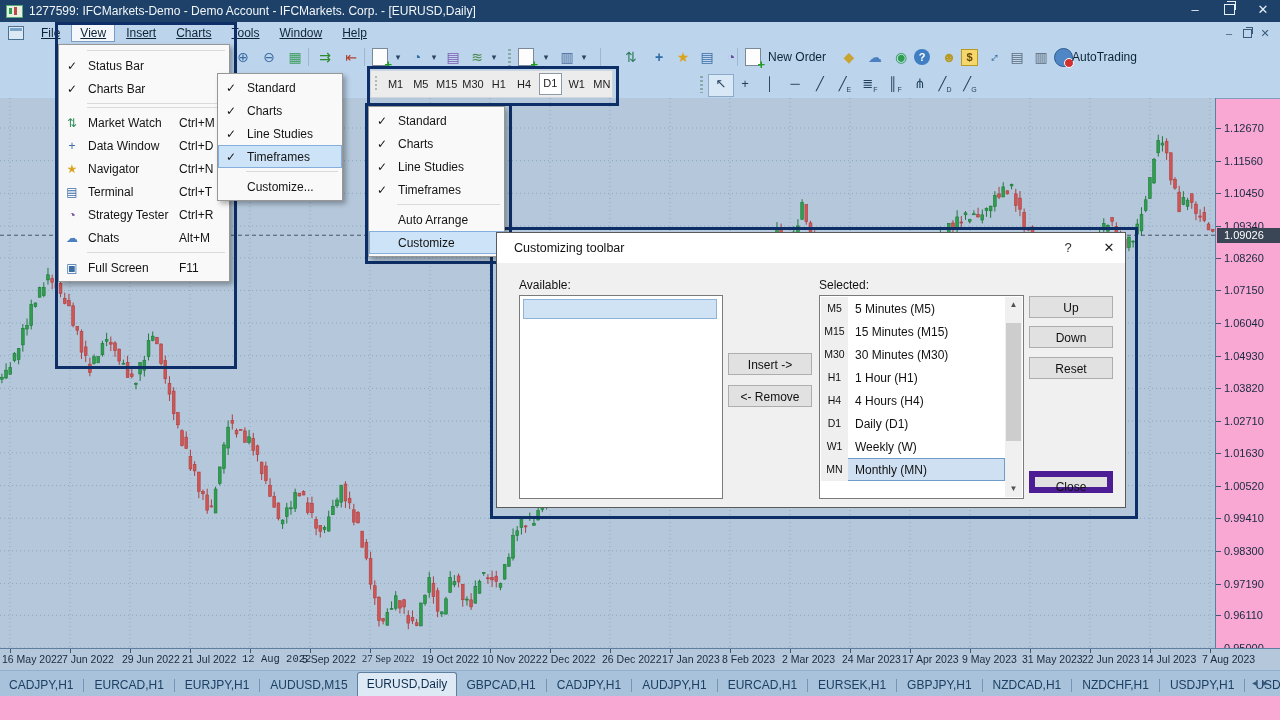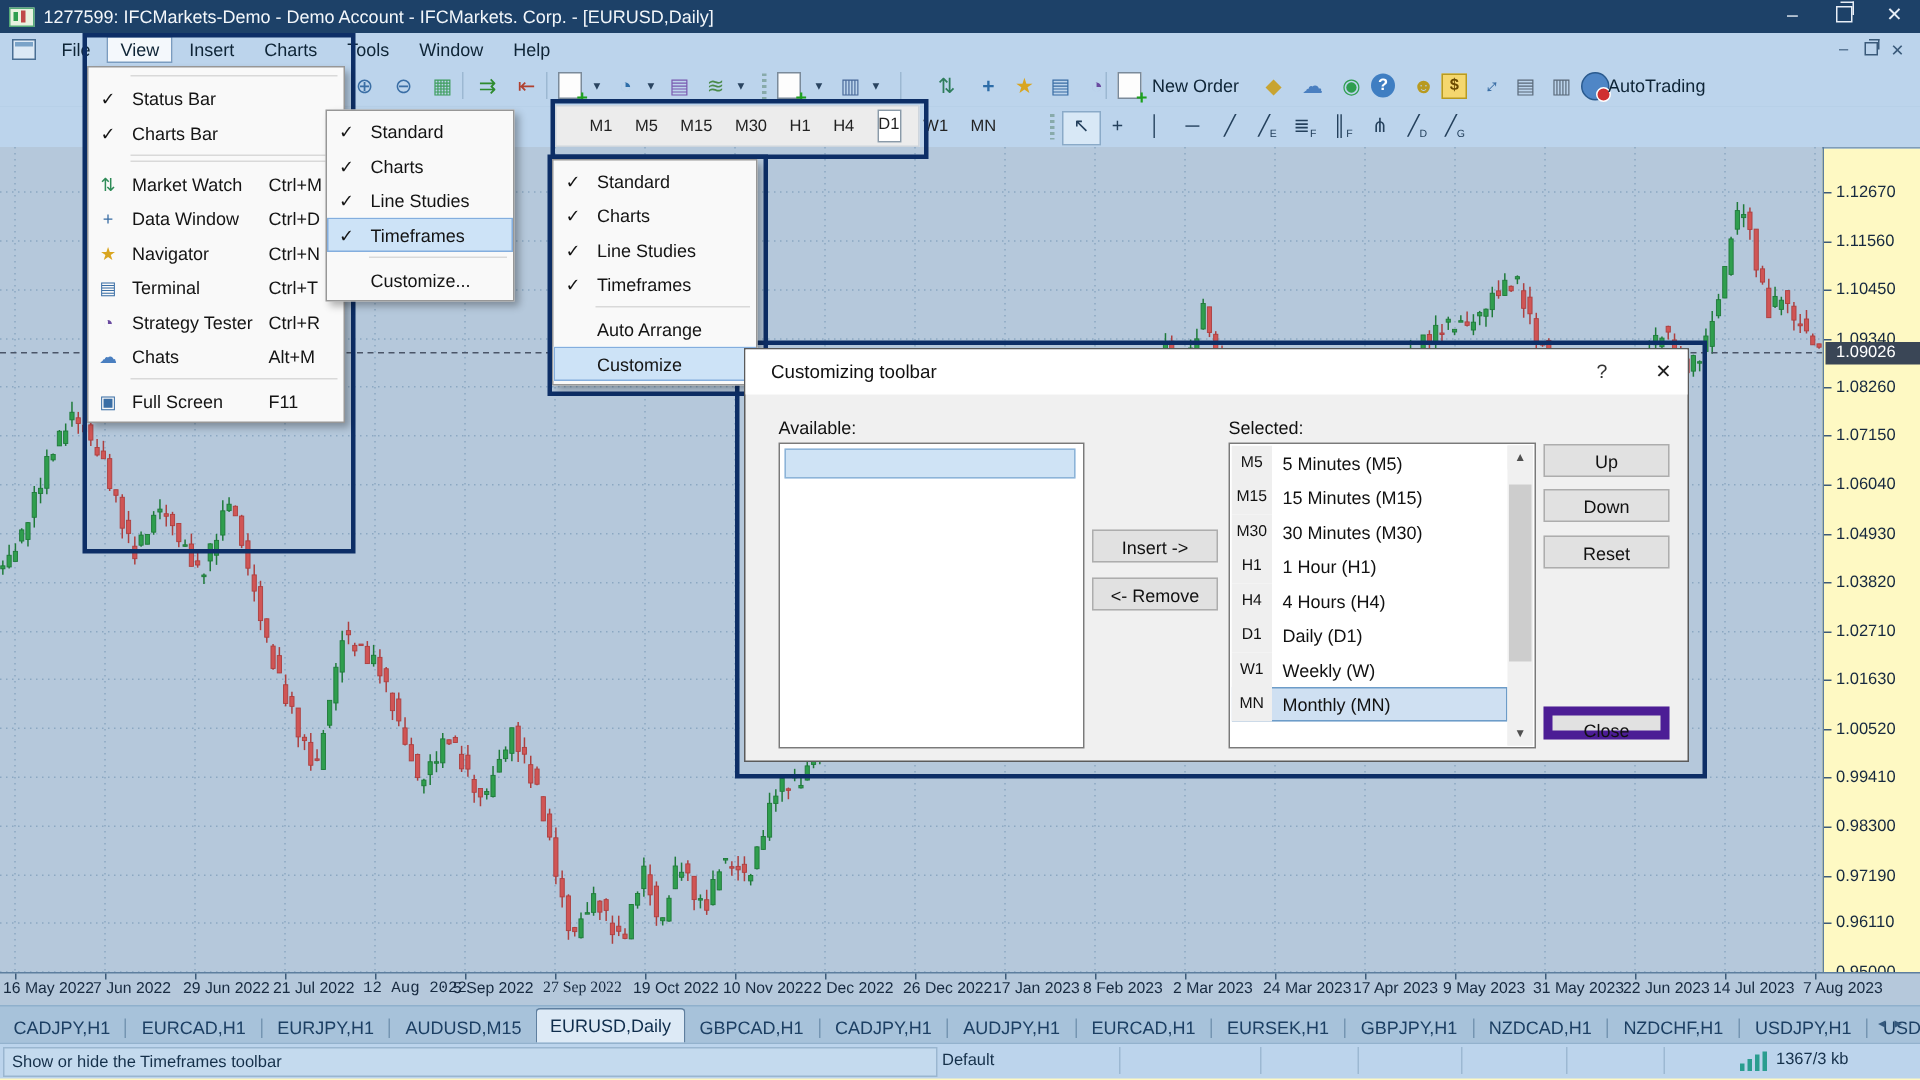--- a/index.html
+++ b/index.html
@@ -1,33 +1,33 @@
 <!DOCTYPE html>
 <html><head>
 <meta charset="utf-8">
 <style>
   html,body{margin:0;padding:0;background:#444;}
-  #app{position:relative;width:1280px;height:720px;overflow:hidden;background:#fef9c3;
+  #app{position:relative;width:1280px;height:720px;overflow:hidden;background:#f9a8d4;
        font-family:"Liberation Sans","DejaVu Sans",sans-serif;-webkit-font-smoothing:antialiased;}
   .abs{position:absolute;}
   
   #titlebar{left:0;top:0;width:1280px;height:22px;background:#1d4168;color:#f2f6fa;font-size:12px;
             display:flex;align-items:center;}
   #title-icon{width:15px;height:11px;margin:0 6px 0 6px;background:#e8f2e0;border:1px solid #5a7;position:relative;}
   #title-icon::before{content:"";position:absolute;left:2px;top:2px;width:3px;height:6px;background:#2e9e4f;}
   #title-icon::after{content:"";position:absolute;left:7px;top:1px;width:3px;height:8px;background:#c04848;}
   .wbtn{width:34px;height:22px;color:#e8eef6;font-size:13px;text-align:center;line-height:20px;}
   .ic-restore{display:inline-block;width:9px;height:9px;border:1px solid #e8eef6;position:relative;top:1px;}
   .ic-restore::before{content:"";position:absolute;left:2px;top:-4px;width:8px;height:8px;border:1px solid #e8eef6;border-bottom:none;border-left:none;}
   
   #menubar{left:0;top:22px;width:1280px;height:22px;background:#bcd4ec;border-bottom:1px solid #a6c0da;
            display:flex;align-items:center;font-size:12px;color:#0e2436;}
   #menubar-icon{width:14px;height:12px;margin:0 8px 0 8px;border:1px solid #4a6f94;background:#dce9f5;position:relative;}
   #menubar-icon::before{content:"";position:absolute;left:1px;top:1px;right:1px;height:3px;background:#7aa3c8;}
-  .menu-item{padding:2px 9px;margin-right:2px;}
+  .menu-item{padding:2px 9px;margin-right:2px;text-decoration:underline;}
   .menu-item.pressed{background:#f4f8fc;border:1px solid #7a9cc0;padding:1px 8px;}
   .mdi-ctl{color:#3a5a7a;font-size:11px;width:18px;text-align:center;}
   .mdi-ctl .ic-restore{width:7px;height:7px;border-color:#3a5a7a;}
   .mdi-ctl .ic-restore::before{width:6px;height:6px;left:2px;top:-3px;border-color:#3a5a7a;}
   
   .toolrow{left:0;width:1280px;background:#bcd4ec;}
   #toolrow1{top:44px;height:27px;border-bottom:1px solid #aac4de;}
   #toolrow2{top:71px;height:27px;border-bottom:1px solid #7f9cb8;}
   .tbi{position:absolute;top:3px;width:22px;height:21px;text-align:center;line-height:20px;font-size:14px;}
   .tbi-sep{position:absolute;top:4px;width:1px;height:18px;background:#9cb8d2;}
@@ -38,21 +38,21 @@
   .ic-docplus::after{content:"+";position:absolute;right:-5px;bottom:-6px;color:#1da11d;font-weight:bold;font-size:13px;line-height:12px;}
   .ic-help{position:absolute;top:5px;width:16px;height:16px;border-radius:50%;background:#3f7ec2;color:#fff;
            font-size:11px;font-weight:bold;text-align:center;line-height:16px;}
   .ic-money{position:absolute;top:5px;width:15px;height:15px;background:#f5d76e;border:1px solid #b89a20;
             color:#6a4a00;font-size:11px;font-weight:bold;text-align:center;line-height:14px;}
   .ic-at{position:absolute;top:4px;width:17px;height:17px;border-radius:50%;background:#4f86c6;border:1px solid #2a5a8e;}
   .ic-at::after{content:"";position:absolute;right:-2px;bottom:-2px;width:8px;height:8px;border-radius:50%;background:#d03030;border:1px solid #fff;}
   .grip{position:absolute;top:5px;width:3px;height:17px;background:repeating-linear-gradient(#8aa 0 2px,transparent 2px 4px);}
   
   #tf-strip{left:370px;top:70px;width:241px;height:26px;background:#ececec;border:1px solid #cfd6dd;display:flex;align-items:center;}
-  .tfb{width:25px;height:20px;margin-left:15px;text-align:center;line-height:20px;font-size:11px;color:#222;}
+  .tfb{width:25px;height:20px;margin-left:5px;text-align:center;line-height:20px;font-size:11px;color:#222;}
   .tfb.active{background:#fff;border:1px solid #8a9aa8;line-height:18px;}
   #tf-grip{width:3px;height:16px;margin:0 3px 0 4px;background:repeating-linear-gradient(#b5b5b5 0 2px,transparent 2px 4px);}
   
   .lsi{position:absolute;top:3px;width:24px;height:21px;text-align:center;line-height:20px;font-size:13px;color:#24405c;}
   .lsi sub{font-size:7px;}
   .lsi.sel{background:#d8e8f6;border:1px solid #8aaac8;line-height:18px;}
   #price-scale{left:1215px;top:98px;width:65px;height:550px;border-left:1px solid #5d7e9e;}
   .plabel{position:absolute;left:8px;font-size:11px;color:#16293f;white-space:nowrap;}
   .ptick{position:absolute;left:0;width:5px;height:1px;background:#3c5a78;}
   #price-badge{position:absolute;left:1px;width:62px;height:15px;background:#3a4656;color:#fff;font-size:11px;
@@ -942,36 +942,20 @@
         <span class="tabsep"></span>
         <div class="ctab">NZDCHF,H1</div>
         <span class="tabsep"></span>
         <div class="ctab">USDJPY,H1</div>
         <span class="tabsep"></span>
         <div class="ctab">USDSEK,H1</div>
       </div>
     <div class="tab-scroll"><span>◂</span><span>▸</span></div>
   </div>
 
-  <div id="statusbar" class="abs">
-    <div id="status-hint">Show or hide the Timeframes toolbar</div>
-    <div class="status-cell" style="left:620px;width:118px">Default</div>
-    <div class="status-cell" style="left:738px;width:94px"></div>
-    <div class="status-cell" style="left:832px;width:65px"></div>
-    <div class="status-cell" style="left:897px;width:69px"></div>
-    <div class="status-cell" style="left:966px;width:70px"></div>
-    <div class="status-cell" style="left:1036px;width:65px"></div>
-    <div id="conn-bars">
-        <i style="left:0;height:5px"></i>
-        <i style="left:5px;height:8px"></i>
-        <i style="left:10px;height:11px"></i>
-        <i style="left:15px;height:13px"></i>
-      </div>
-    <div id="conn-text">1367/3 kb</div>
-  </div>
 
   <div class="abs navy" style="left:55px;top:22px;width:176px;height:341px"></div>
   <div class="abs navy" style="left:367px;top:66px;width:246px;height:34px"></div>
   <div class="abs navy" style="left:365px;top:103px;width:141px;height:155px"></div>
   <div class="abs navy" style="left:490px;top:227px;width:642px;height:286px"></div>
 
   <div id="view-menu" class="menu" style="left:58px;top:44px;width:170px">
       <div class="msep"></div>
       <div class="mrow">
         <span class="gut">✓</span>

